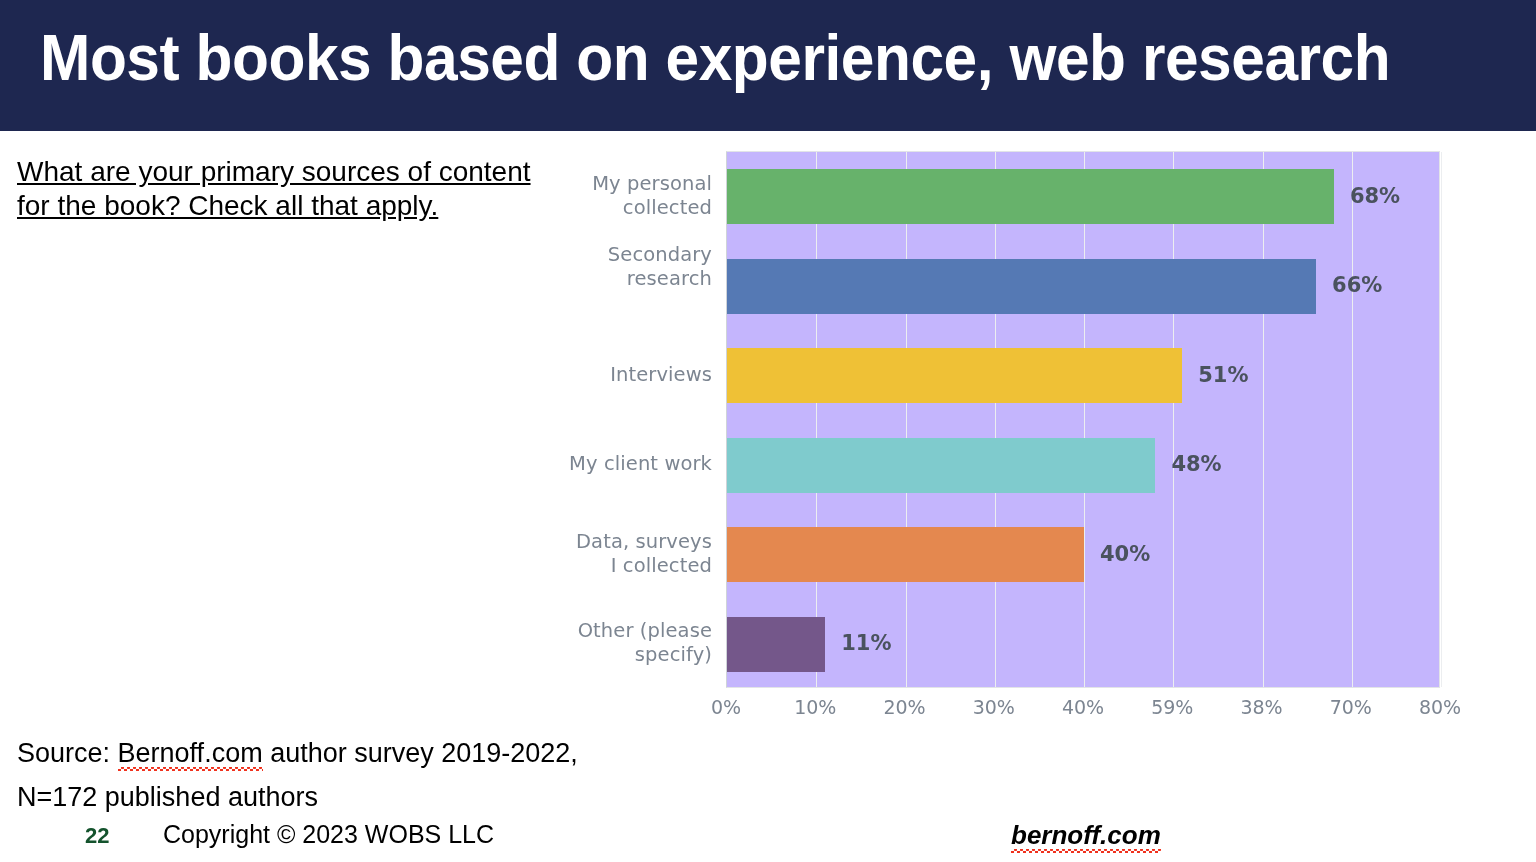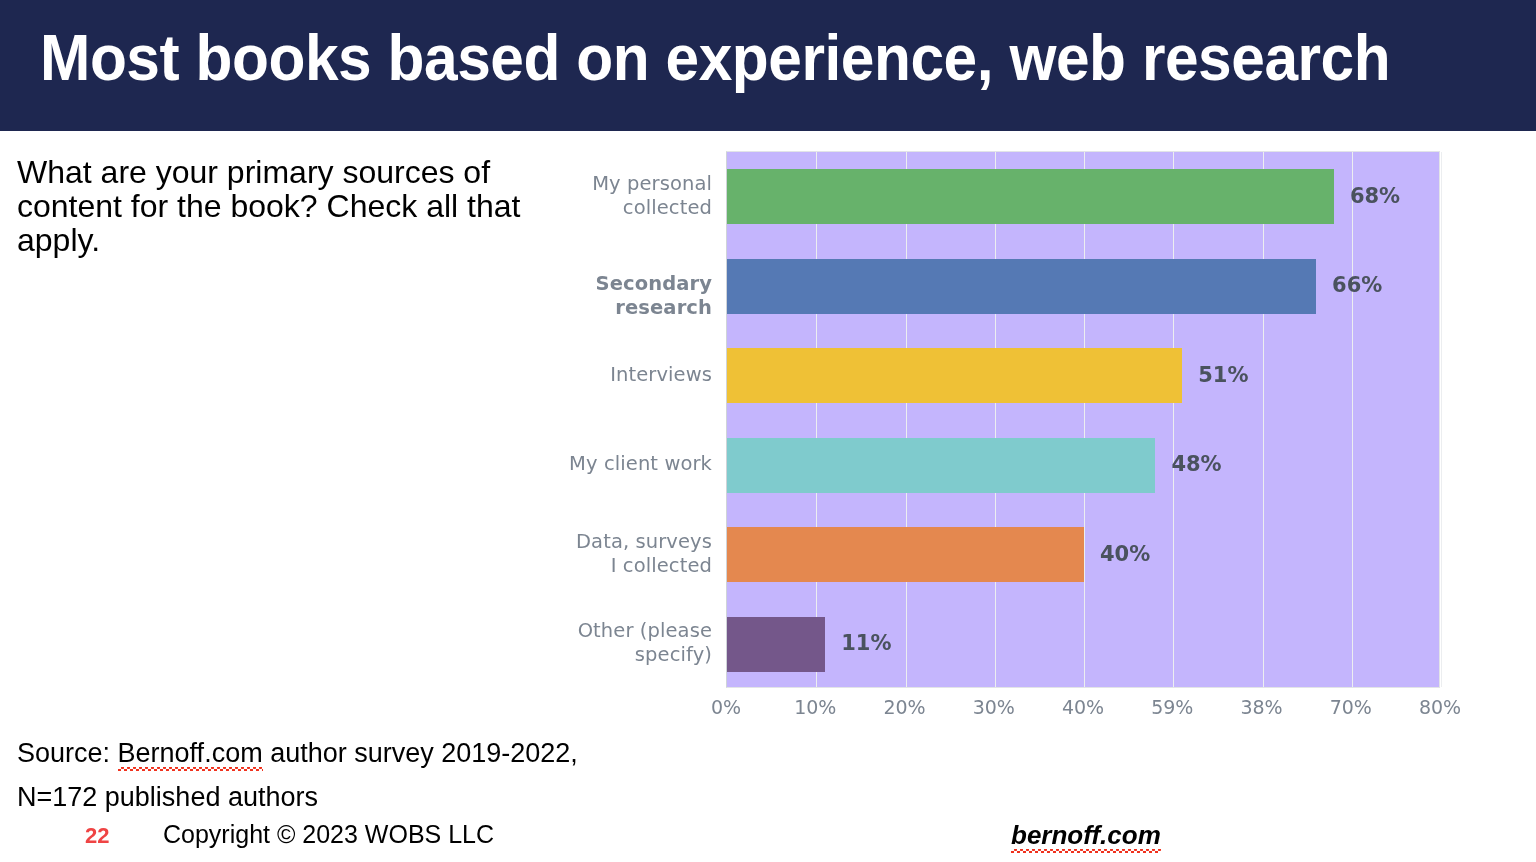--- a/index.html
+++ b/index.html
@@ -41,23 +41,24 @@
     white-space: nowrap;
   }
 
   
   .question {
     position: absolute;
     left: 17px;
     top: 155px;
     width: 520px;
     color: #000000;
-    font-size: 32px;
+    font-size: 28px;
     line-height: 34px;
     font-family: "Liberation Sans", sans-serif;
+    text-decoration: underline;
   }
 
   
   .chart-wrap {
     position: absolute;
     left: 560px;
     top: 148px;
     width: 930px;
     height: 580px;
   }
@@ -149,21 +150,21 @@
     background-size: 6px 4px;
     background-repeat: repeat-x;
   }
 
   .page-number {
     position: absolute;
     left: 85px;
     top: 823px;
     font-size: 22px;
     font-weight: bold;
-    color: #ef4444;
+    color: #14532d;
     font-family: "Liberation Sans", sans-serif;
   }
   .copyright {
     position: absolute;
     left: 163px;
     top: 820px;
     font-size: 25px;
     color: #000000;
     font-family: "Liberation Sans", sans-serif;
     white-space: nowrap;
@@ -188,21 +189,21 @@
 </div>
 
 <div class="question">What are your primary sources of content for the book? Check all that apply.</div>
 
 <div class="chart-wrap">
   <div class="cat-labels">
       <div class="cat-label" style="top: 20.75px;">
         <div>My personal</div>
         <div>collected</div>
       </div>
-      <div class="cat-label" style="top: 121px; font-weight: bold;">
+      <div class="cat-label" style="top: 92px;">
         <div>Secondary</div>
         <div>research</div>
       </div>
       <div class="cat-label" style="top: 211.75px;">
         <div>Interviews</div>
       </div>
       <div class="cat-label" style="top: 301.25px;">
         <div>My client work</div>
       </div>
       <div class="cat-label" style="top: 468.25px;">

